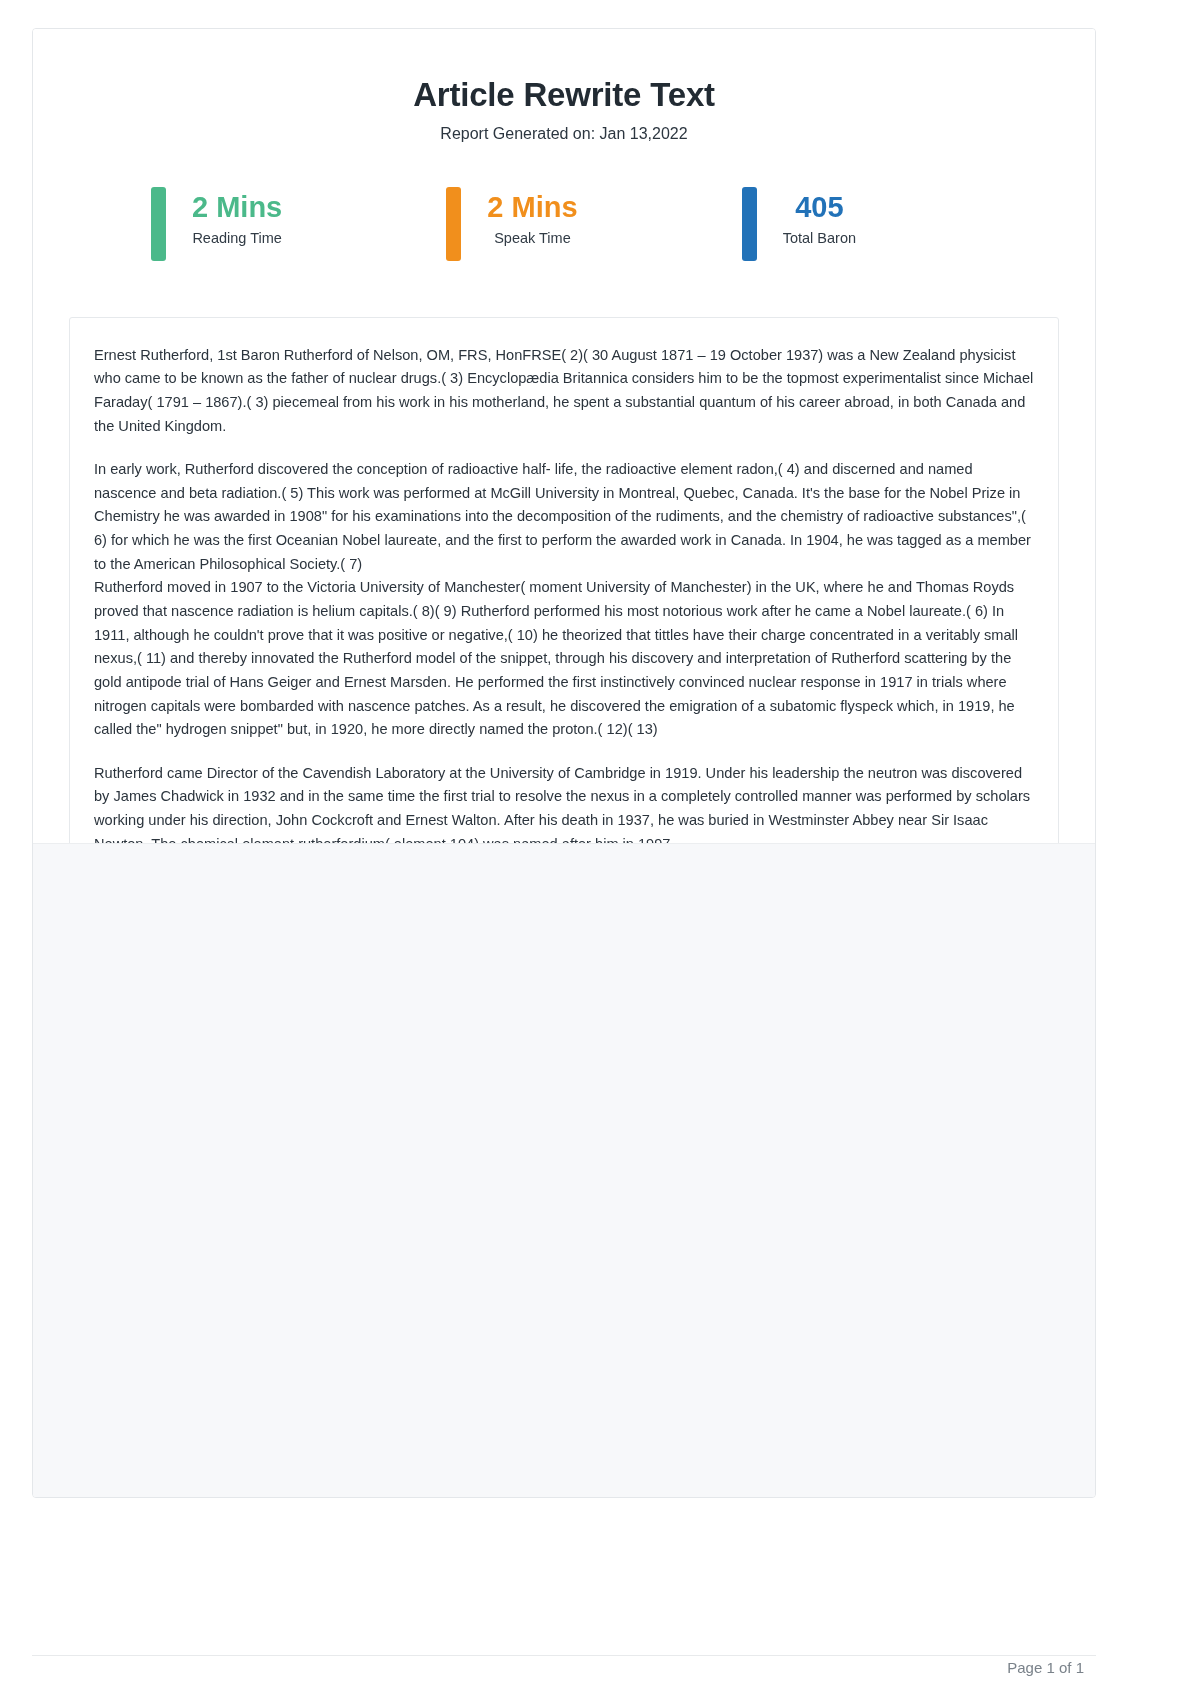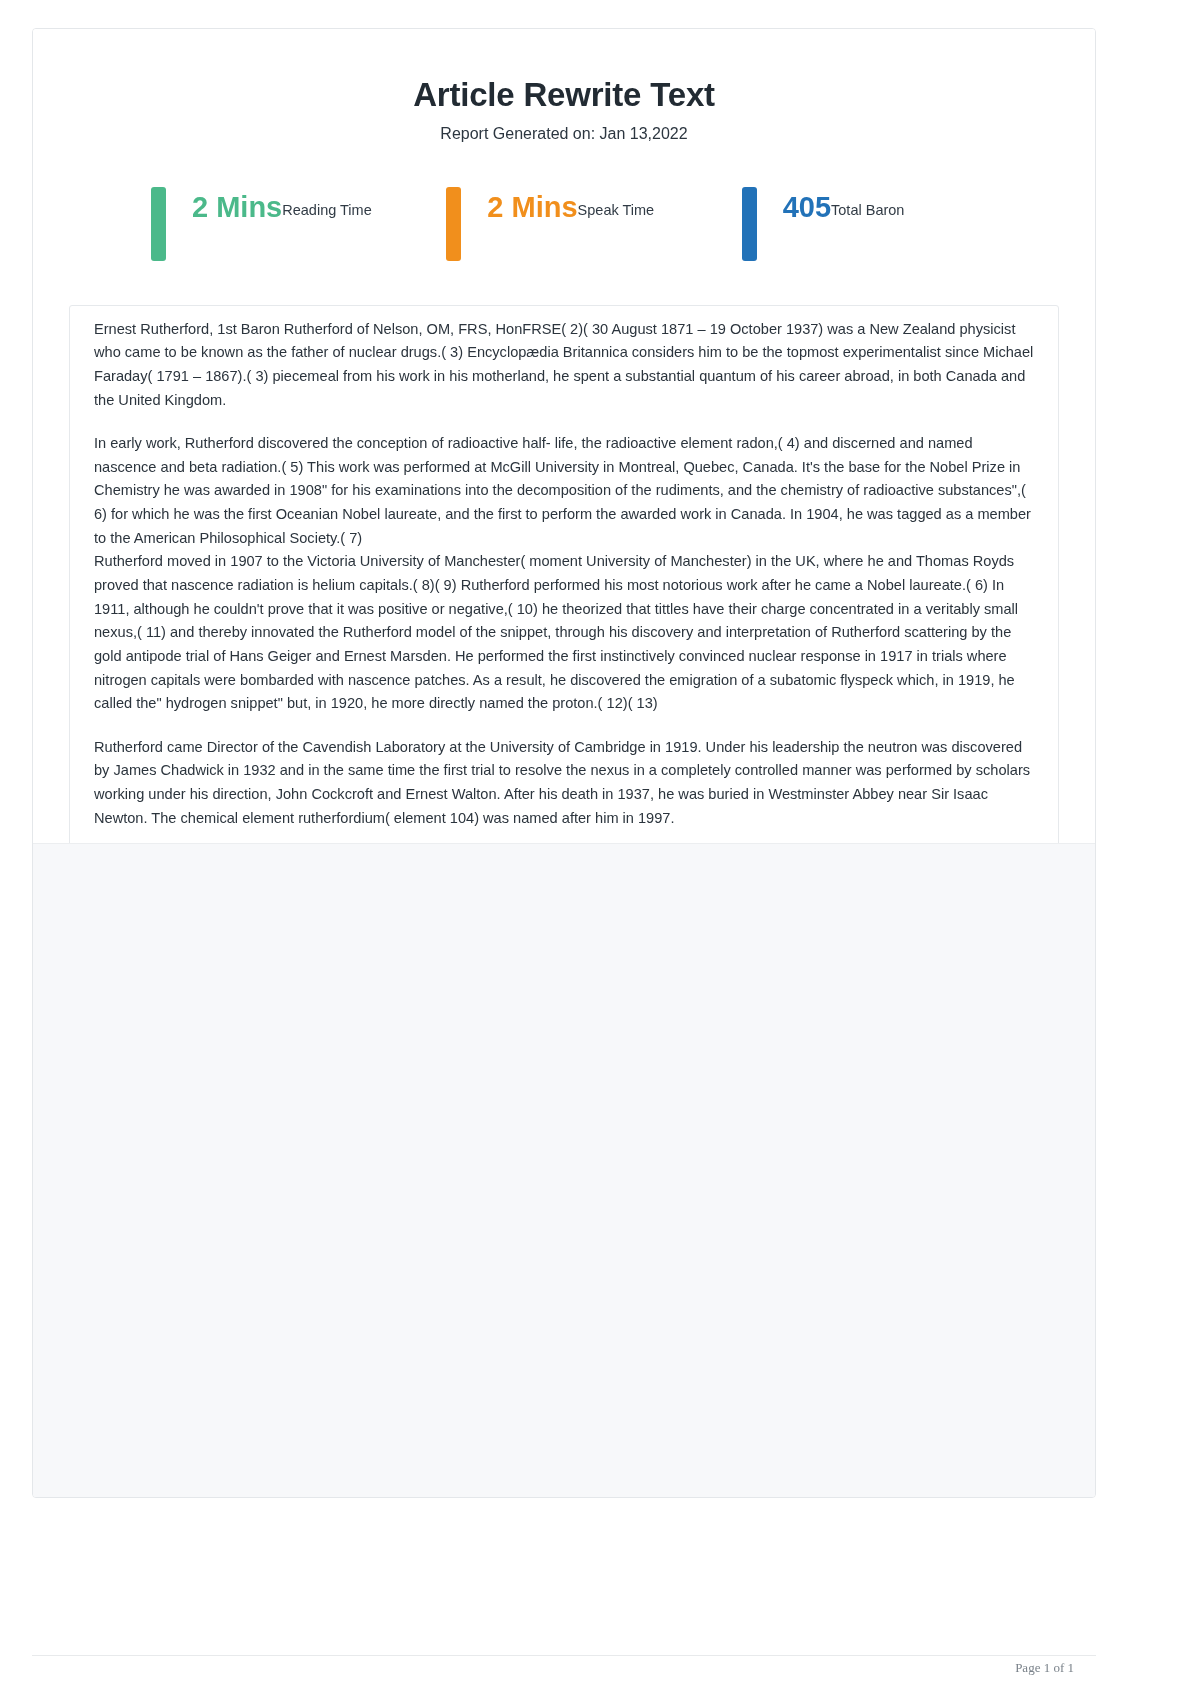--- a/index.html
+++ b/index.html
@@ -73,21 +73,21 @@
   }
   .stat-bar {
     width: 15px;
     height: 74px;
     border-radius: 3px;
     flex: 0 0 auto;
     margin-top: 2px;
   }
   .stat-text {
     display: flex;
-    flex-direction: row;
+    flex-direction: column;
     align-items: center;
     justify-content: center;
     margin-left: 26px;
     padding-top: 6px;
   }
   .stat-value {
     font-size: 29px;
     font-weight: bold;
     line-height: 1.15;
     white-space: nowrap;
@@ -96,42 +96,41 @@
     font-size: 14.5px;
     color: #313b45;
     margin-top: 6px;
     white-space: nowrap;
   }
 
   
   .content-box {
     border: 1px solid #e6e9ec;
     border-radius: 3px;
-    margin: 44px 8px 0 8px;
-    padding: 12px 24px 26px 24px;
+    margin: 56px 8px 0 8px;
+    padding: 26px 24px 26px 24px;
     background: #ffffff;
   }
   .content-box p {
     margin: 0 0 20px 0;
     font-size: 14.6px;
     line-height: 1.62;
     color: #2b343d;
     text-align: left;
   }
   .content-box p:last-child { margin-bottom: 0; }
   .tight { margin-bottom: 0 !important; }
 
   
   .page-footer {
     position: absolute;
-    right: 54px;
+    right: 44px;
     bottom: 22px;
-    font-size: 13px;
+    font-size: 15px;
     color: #7a828a;
-    font-family: Liberation Serif, serif;
   }
   .footer-rule {
     position: absolute;
     left: 32px;
     right: 32px;
     bottom: 42px;
     height: 1px;
     background: #e8eaec;
   }
 </style>

